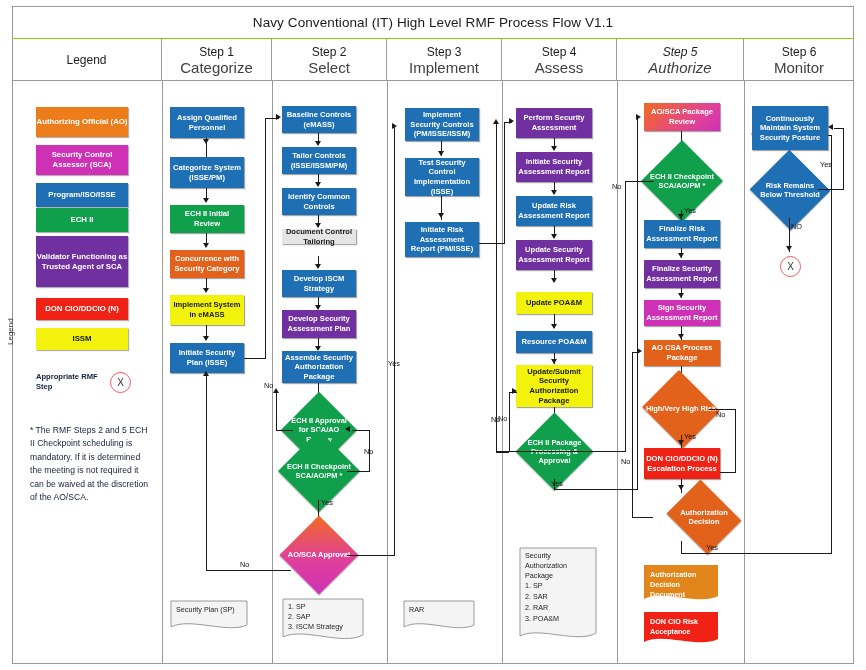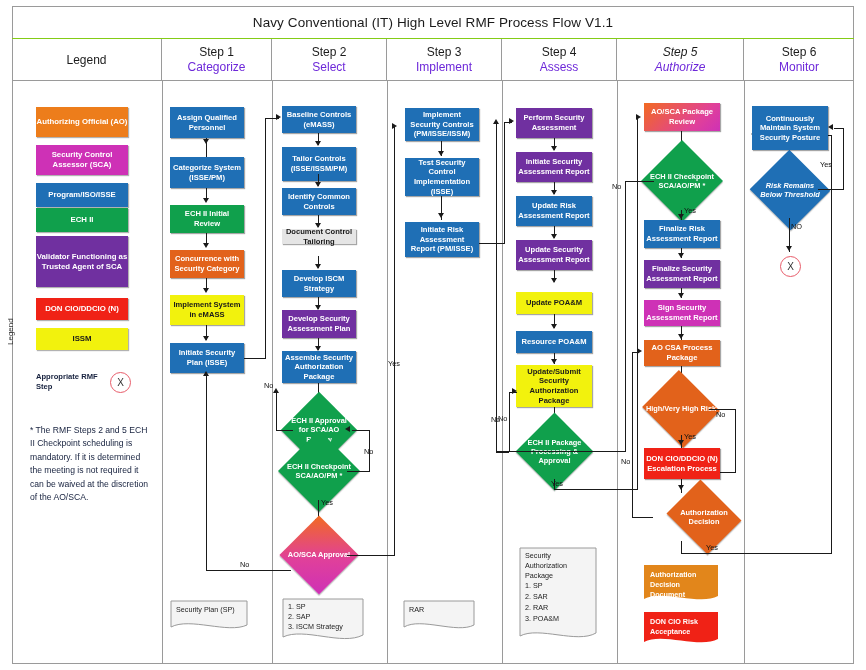--- a/index.html
+++ b/index.html
@@ -7,21 +7,21 @@
   #page{position:relative;width:866px;height:670px;overflow:hidden;background:#ffffff;}
 
   .frame{position:absolute;left:12px;top:6px;width:842px;height:658px;border:1px solid #9a9a9a;box-sizing:border-box;background:#fff;}
 
   .title-bar{position:absolute;left:12px;top:6px;width:842px;height:33px;border-bottom:1px solid #84cc16;box-sizing:border-box;display:flex;align-items:center;justify-content:center;}
   .title-bar .t{font-size:13.5px;color:#1b1b1b;letter-spacing:.1px;}
 
   .hdr-row{position:absolute;left:12px;top:39px;height:42px;border-bottom:1px solid #9a9a9a;box-sizing:border-box;}
   .hdr{position:absolute;top:0;height:42px;box-sizing:border-box;display:flex;flex-direction:column;align-items:center;justify-content:center;border-right:1px solid #9a9a9a;}
   .hdr .l1{font-size:12px;color:#1b1b1b;line-height:15px;}
-  .hdr .l2{font-size:12px;color:#6d28d9;line-height:15px;}
+  .hdr .l2{font-size:15px;color:#404040;line-height:15px;}
 
   .colsep{position:absolute;top:81px;width:1px;background:#9a9a9a;height:583px;}
 
   .legend-vert{position:absolute;left:-1px;top:300px;width:14px;font-size:8px;color:#333;transform:rotate(-90deg);transform-origin:left top;white-space:nowrap;}
 
   
   .node{position:absolute;box-sizing:border-box;display:flex;align-items:center;justify-content:center;text-align:center;color:#fff;font-size:7.6px;font-weight:bold;line-height:9.6px;padding:1px 2px;
         box-shadow:1px 1px 1px rgba(0,0,0,.35);}
   .node span{display:block;width:100%;}
 
@@ -180,21 +180,21 @@
       </svg>
     <div class="dlabel">Security Plan (SP)</div>
   </div>
 
   <div class="node" style="left:282px;top:106px;width:74px;height:27px;background:#1F6FB5;">
     <span>Baseline Controls (eMASS)</span>
     </div>
   <div class="ln lnv" style="left:318px;top:133px;height:12px;"></div>
   <div class="arw down" style="left:315px;top:141px;"></div>
 
-  <div class="node" style="left:282px;top:147px;width:74px;height:34px;background:#1F6FB5;">
+  <div class="node" style="left:282px;top:147px;width:74px;height:27px;background:#1F6FB5;">
     <span>Tailor Controls (ISSE/ISSM/PM)</span>
     </div>
   <div class="ln lnv" style="left:318px;top:174px;height:12px;"></div>
   <div class="arw down" style="left:315px;top:182px;"></div>
 
   <div class="node" style="left:282px;top:188px;width:74px;height:27px;background:#1F6FB5;">
     <span>Identify Common Controls</span>
     </div>
   <div class="ln lnv" style="left:318px;top:215px;height:12px;"></div>
   <div class="arw down" style="left:315px;top:223px;"></div>
@@ -469,21 +469,21 @@
       </svg>
     <div class="dlabel white">DON CIO Risk Acceptance</div>
   </div>
 
   <div class="node" style="left:752px;top:106px;width:76px;height:44px;background:#1F6FB5;">
     <span>Continuously Maintain System Security Posture</span>
     </div>
   <div class="ln lnv" style="left:789px;top:150px;height:13px;"></div>
   <div class="arw down" style="left:786px;top:157px;"></div>
 
-  <div class="diamond" style="left:761px;top:162px;width:58px;height:56px;font-style:italic;">
+  <div class="diamond" style="left:761px;top:162px;width:58px;height:56px;">
     <div class="dshape" style="background:#1F6FB5;"></div>
     <div class="dtext">Risk Remains Below Threshold</div>
   </div>
 
   <div class="ln lnh" style="left:818px;top:189px;width:26px;"></div>
   <div class="ln lnv" style="left:843px;top:128px;height:62px;"></div>
   <div class="ln lnh" style="left:834px;top:128px;width:10px;"></div>
   <div class="arw left" style="left:828px;top:124px;"></div>
   <div class="elbl" style="left:820px;top:160px;">Yes</div>
 

